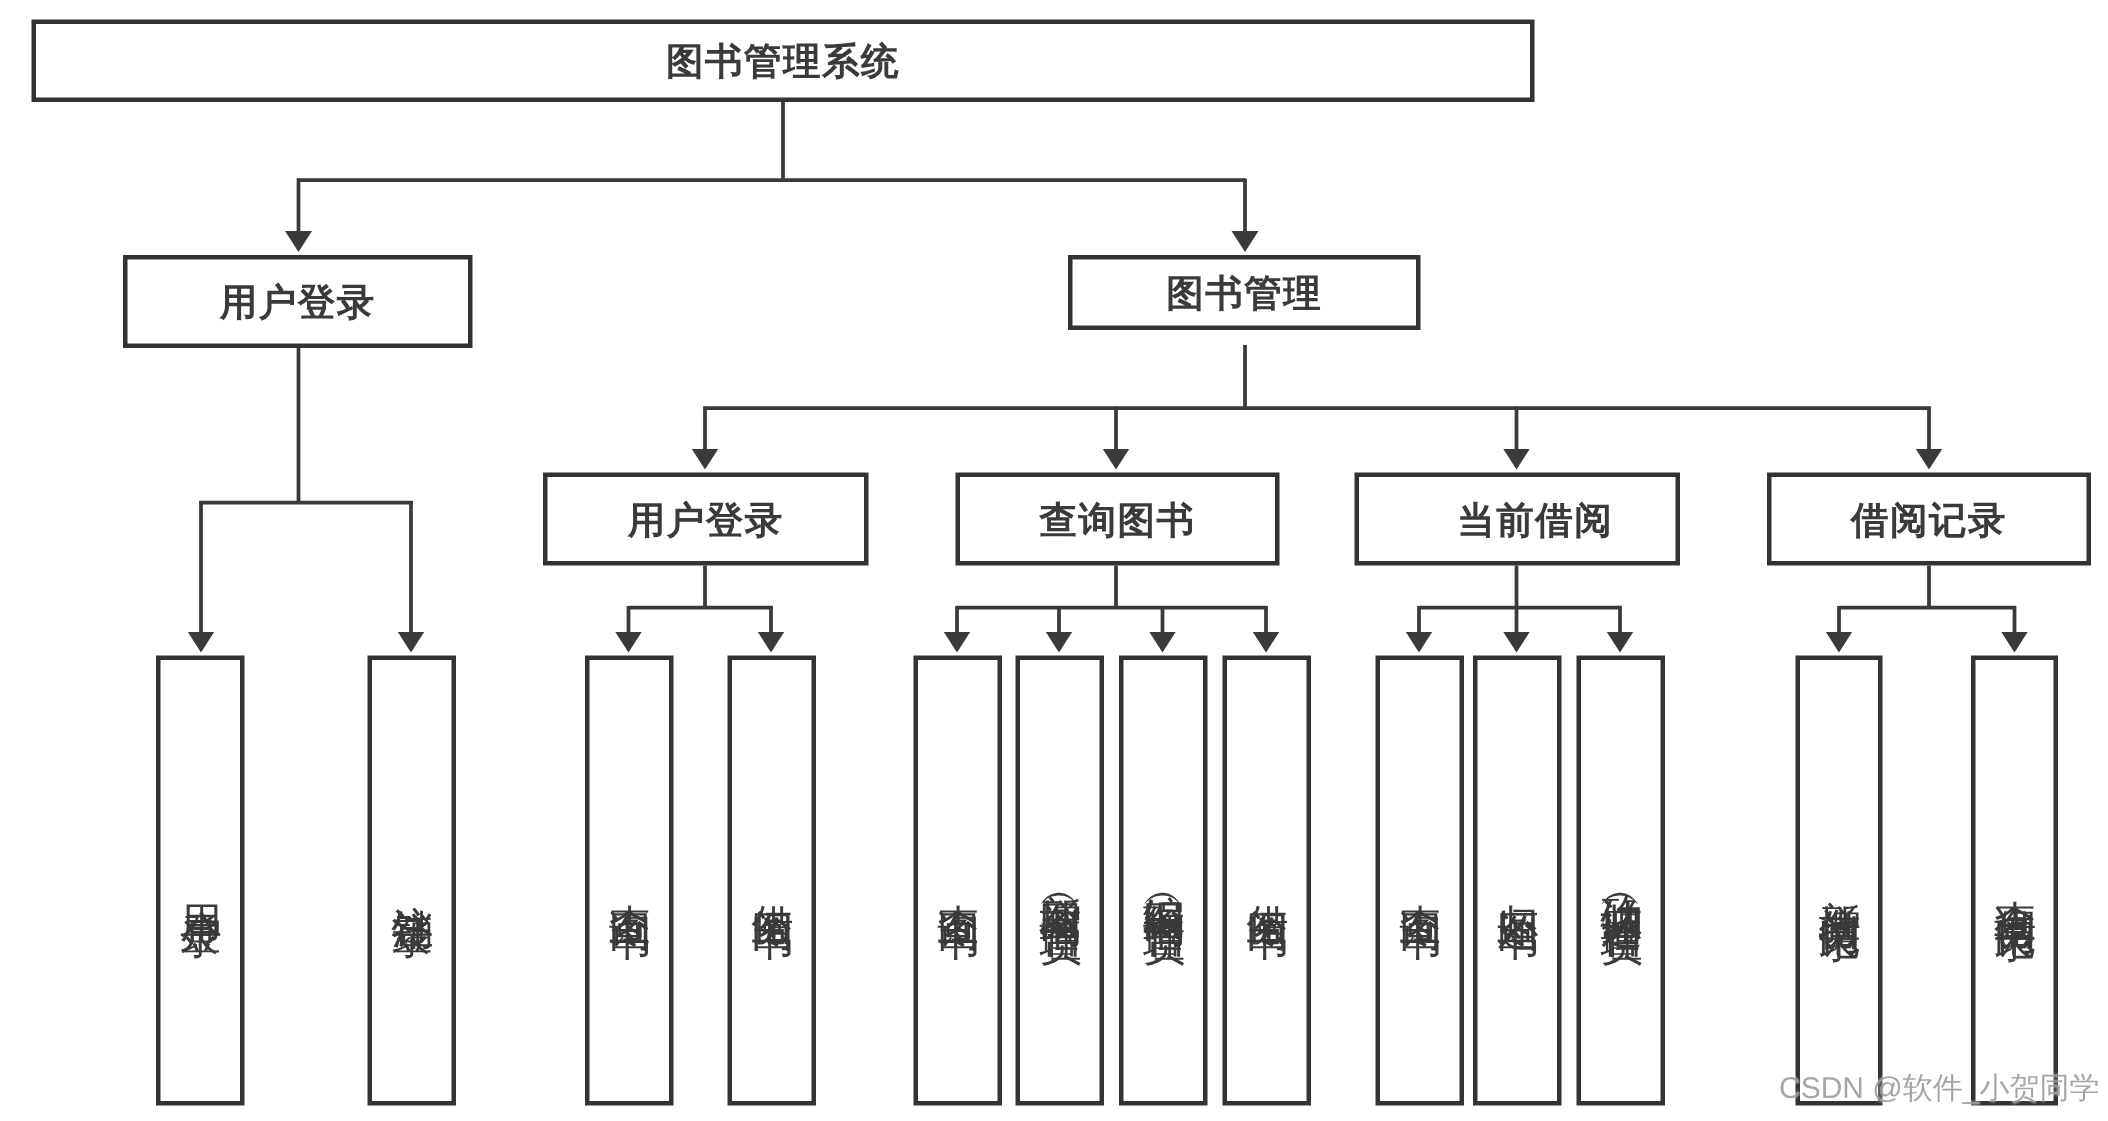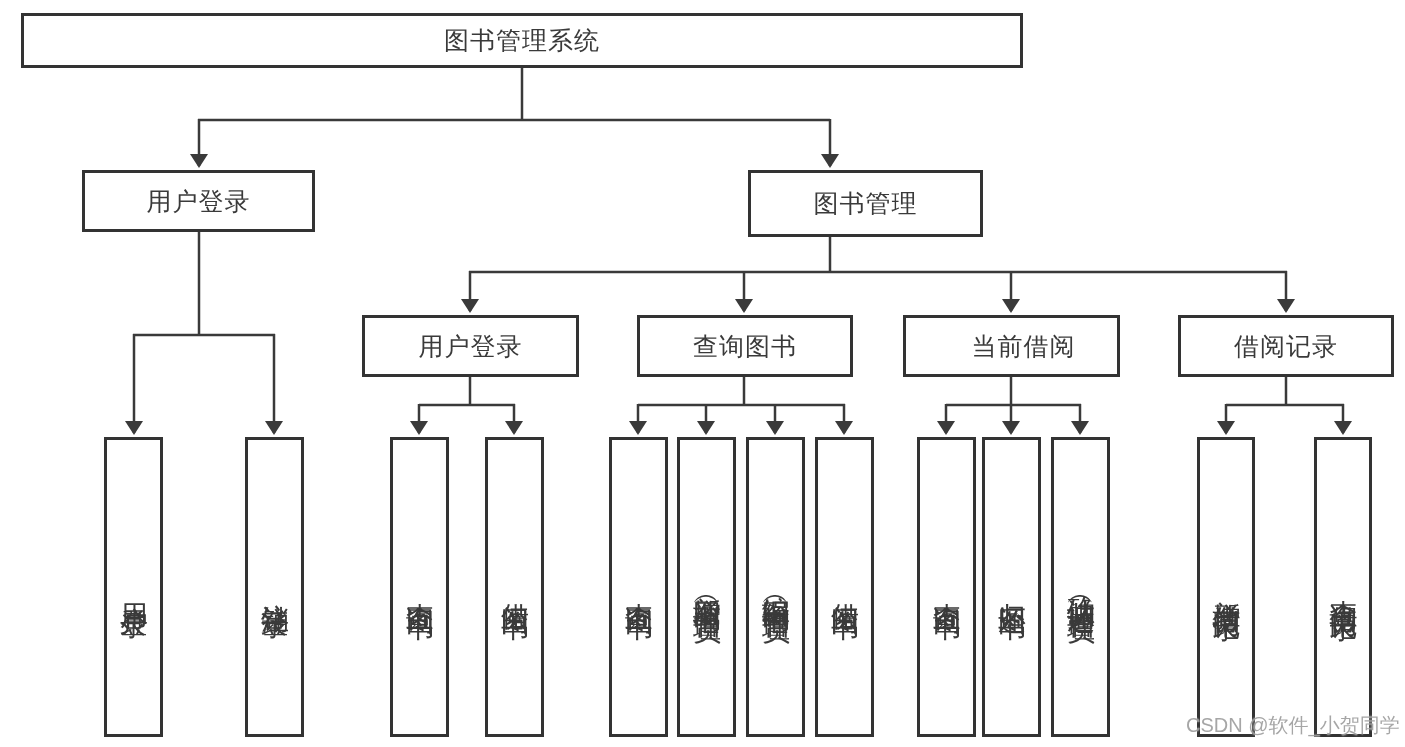--- a/index.html
+++ b/index.html
@@ -10,21 +10,21 @@
     position:absolute;
     box-sizing:border-box;
     border:3px solid #333333;
     background:#ffffff;
     display:flex;
     align-items:center;
     justify-content:center;
     color:#3a3a3a;
     z-index:2;
   }
-  .hlabel{font-size:25px;letter-spacing:1px;white-space:nowrap;}
+  .hlabel{font-size:25px;letter-spacing:1px;white-space:nowrap;font-weight:bold;}
   .vtext{
     writing-mode:vertical-rl;
     text-orientation:mixed;
     font-size:28px;
     letter-spacing:3px;
     line-height:1;
     white-space:nowrap;
   }
   .watermark{
     position:absolute;
@@ -105,21 +105,21 @@
     </g>
   </svg>
 
   <div class="node" style="left:21px;top:13px;width:1002px;height:55px;">
     <span class="hlabel">图书管理系统</span>
   </div>
 
   <div class="node" style="left:82px;top:170px;width:233px;height:62px;">
     <span class="hlabel">用户登录</span>
   </div>
-  <div class="node" style="left:712px;top:170px;width:235px;height:67px;margin-left:36px;">
+  <div class="node" style="left:712px;top:170px;width:235px;height:50px;">
     <span class="hlabel">图书管理</span>
   </div>
 
   <div class="node" style="left:362px;top:315px;width:217px;height:62px;">
     <span class="hlabel">用户登录</span>
   </div>
   <div class="node" style="left:637px;top:315px;width:216px;height:62px;">
     <span class="hlabel">查询图书</span>
   </div>
   <div class="node" style="left:903px;top:315px;width:217px;height:62px;padding-left:24px;">

